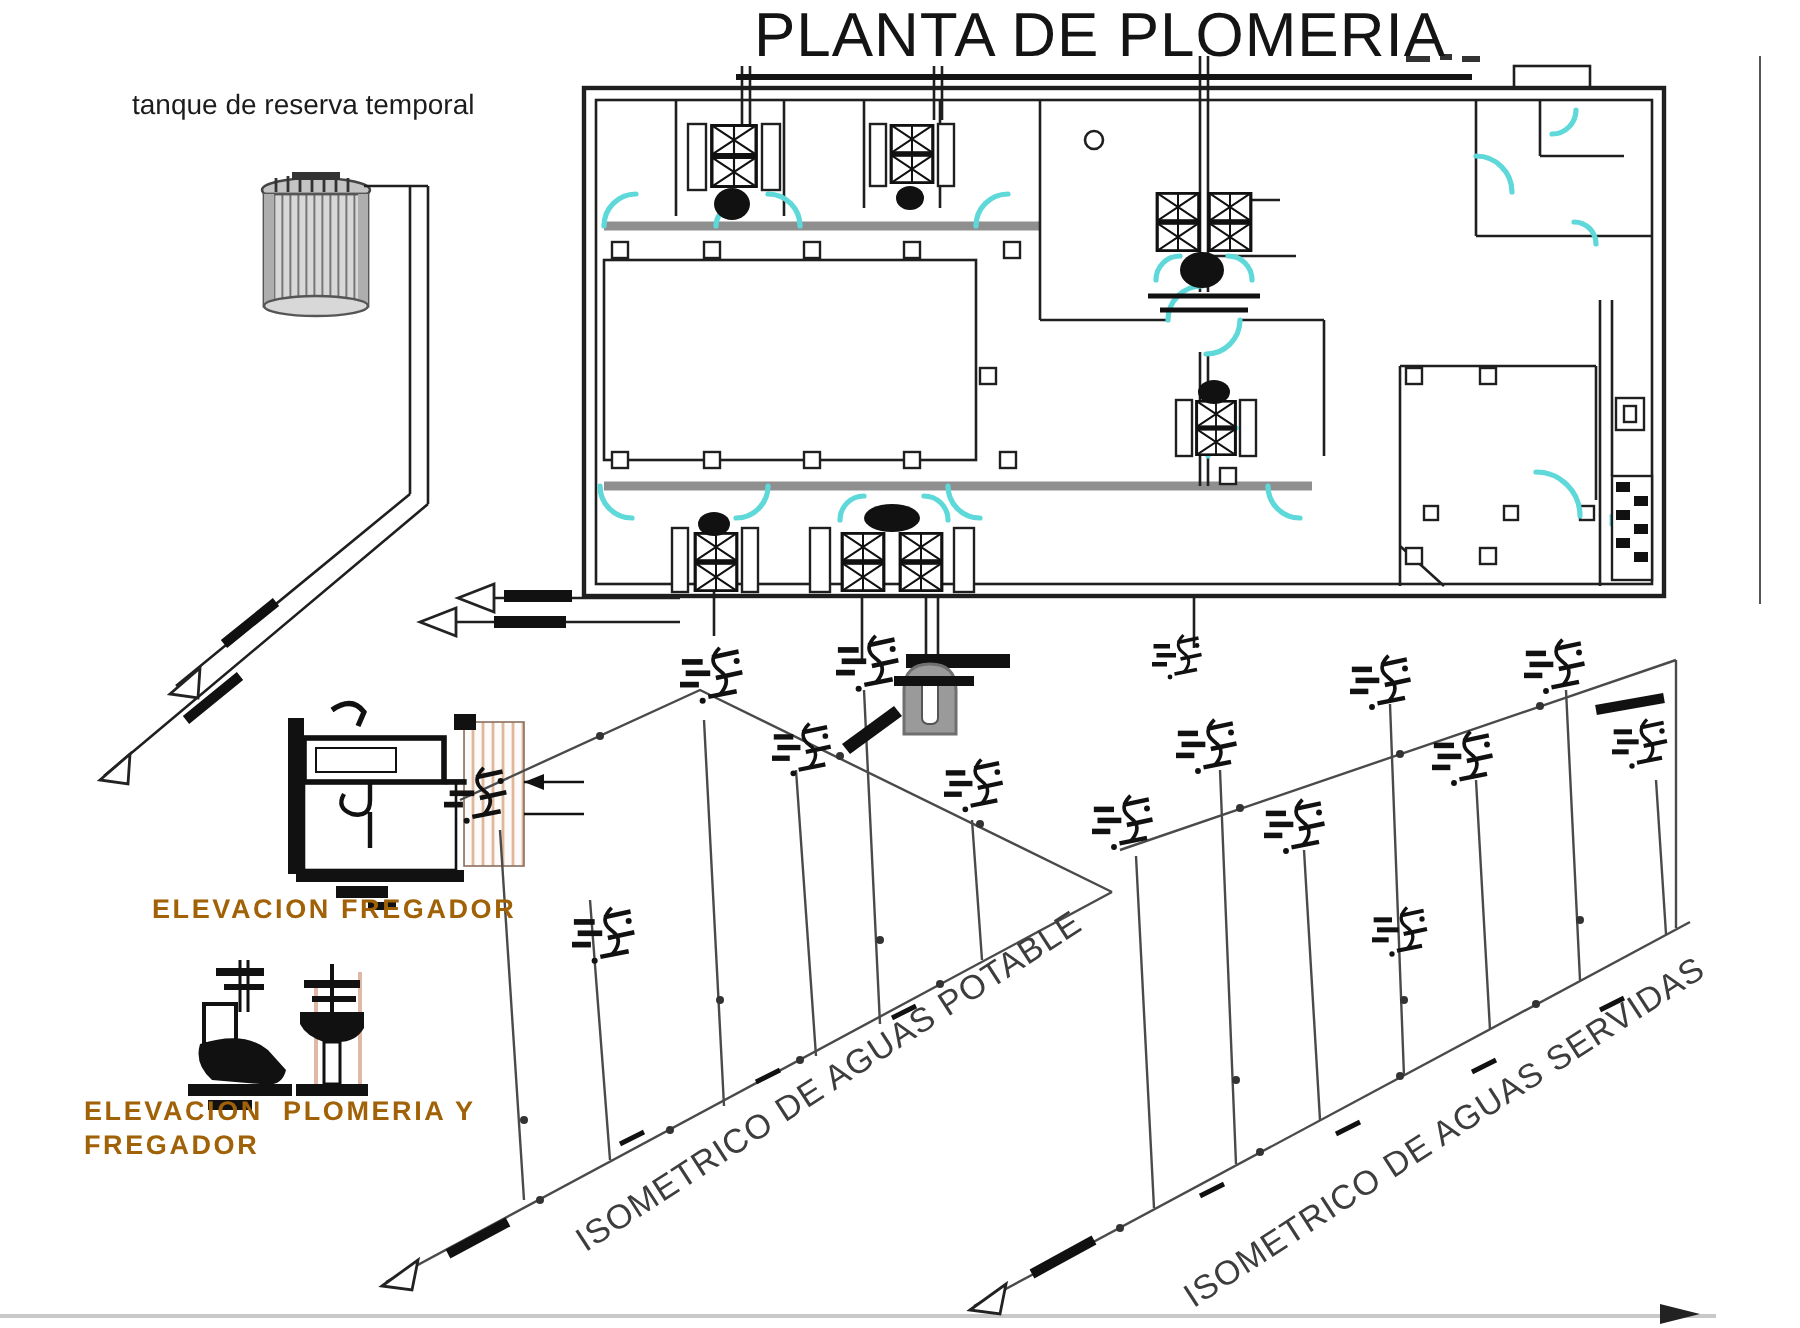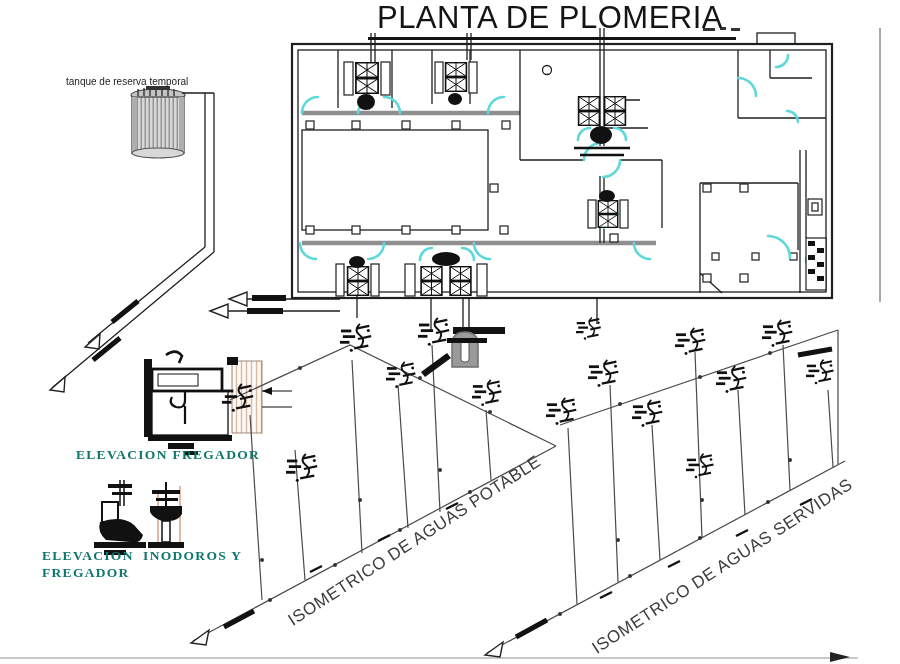--- a/index.html
+++ b/index.html
@@ -2,21 +2,21 @@
 <html style="--line: #1f1f1f; --wall_gray: #8f8f8f; --door_arc: #5ed8d8; --hatch: #dfb79a; --tank_fill: #d8d8d8; --iso_line: #4a4a4a; --border_gray: #c9c9c9;"><head>
 <meta charset="utf-8">
 <style>
   html,body{margin:0;padding:0;background:#fff;}
   #sheet{position:relative;width:900px;height:664px;background:#fff;overflow:hidden;
          font-family:"Liberation Sans",sans-serif;}
   #sheet svg{position:absolute;left:0;top:0;}
   .lbl{position:absolute;color:#1c1c1c;white-space:pre;}
   .title{font-size:31px;letter-spacing:.5px;color:#141414;}
   .rule{position:absolute;background:#141414;}
-  .ser{font-family:Liberation Serif, serif;font-weight:bold;font-size:13.5px;letter-spacing:1.3px;color:#0f766e;}
+  .ser{font-family:Liberation Sans, sans-serif;font-weight:bold;font-size:13.5px;letter-spacing:1.3px;color:#a16207;}
   .iso-label{font-size:17px;letter-spacing:.6px;color:#3d3d3d;transform-origin:0 50%;transform:rotate(-33deg);}
   
   .w{stroke:var(--line,#1f1f1f);stroke-width:1.3;fill:none;}
   .w2{stroke:var(--line,#1f1f1f);stroke-width:2.2;fill:none;}
   .gw{stroke:var(--wall_gray,#8f8f8f);stroke-width:4.5;fill:none;}
   .arc{stroke:var(--door_arc,#5ed8d8);stroke-width:2.6;fill:none;stroke-linecap:round;}
   .iso{stroke:var(--iso_line,#4a4a4a);stroke-width:1.2;fill:none;}
   .thk{stroke:#111;stroke-width:5;fill:none;}
   .blk{fill:#111;stroke:none;}
   .slot{fill:#fff;stroke:#1f1f1f;stroke-width:1.2;}
@@ -313,22 +313,22 @@
       <circle class="nd" cx="702" cy="500" r="2"></circle>
         <circle class="nd" cx="790" cy="460" r="2"></circle>
       <path class="tick" d="M600,598 L612,592 M668,567 L680,561 M736,536 L748,530 M800,505 L812,499"></path>
       <path class="thk" d="M798,355 L832,349"></path>
     </g>
   </svg>
 
   <div class="lbl title" style="left:350px;top:0px;width:400px;text-align:center;">PLANTA DE PLOMERIA</div>
   <div class="rule" style="left:368px;top:37px;width:368px;height:3px;"></div>
 
-  <div class="lbl" style="left:66px;top:76px;font-size:10px;">tanque de reserva temporal</div>
+  <div class="lbl" style="left:66px;top:44px;font-size:14px;">tanque de reserva temporal</div>
 
   <div class="lbl ser" style="left:76px;top:447px;">ELEVACION FREGADOR</div>
 
-  <div class="lbl ser" style="left:42px;top:548px;">ELEVACION  INODOROS Y</div>
+  <div class="lbl ser" style="left:42px;top:548px;">ELEVACION  PLOMERIA Y</div>
   <div class="lbl ser" style="left:42px;top:565px;">FREGADOR</div>
 
   <div class="lbl iso-label" style="left:290px;top:612px;">ISOMETRICO DE AGUAS POTABLE</div>
   <div class="lbl iso-label" style="left:594px;top:640px;">ISOMETRICO DE AGUAS SERVIDAS</div>
 </div>
 
 </body></html>

